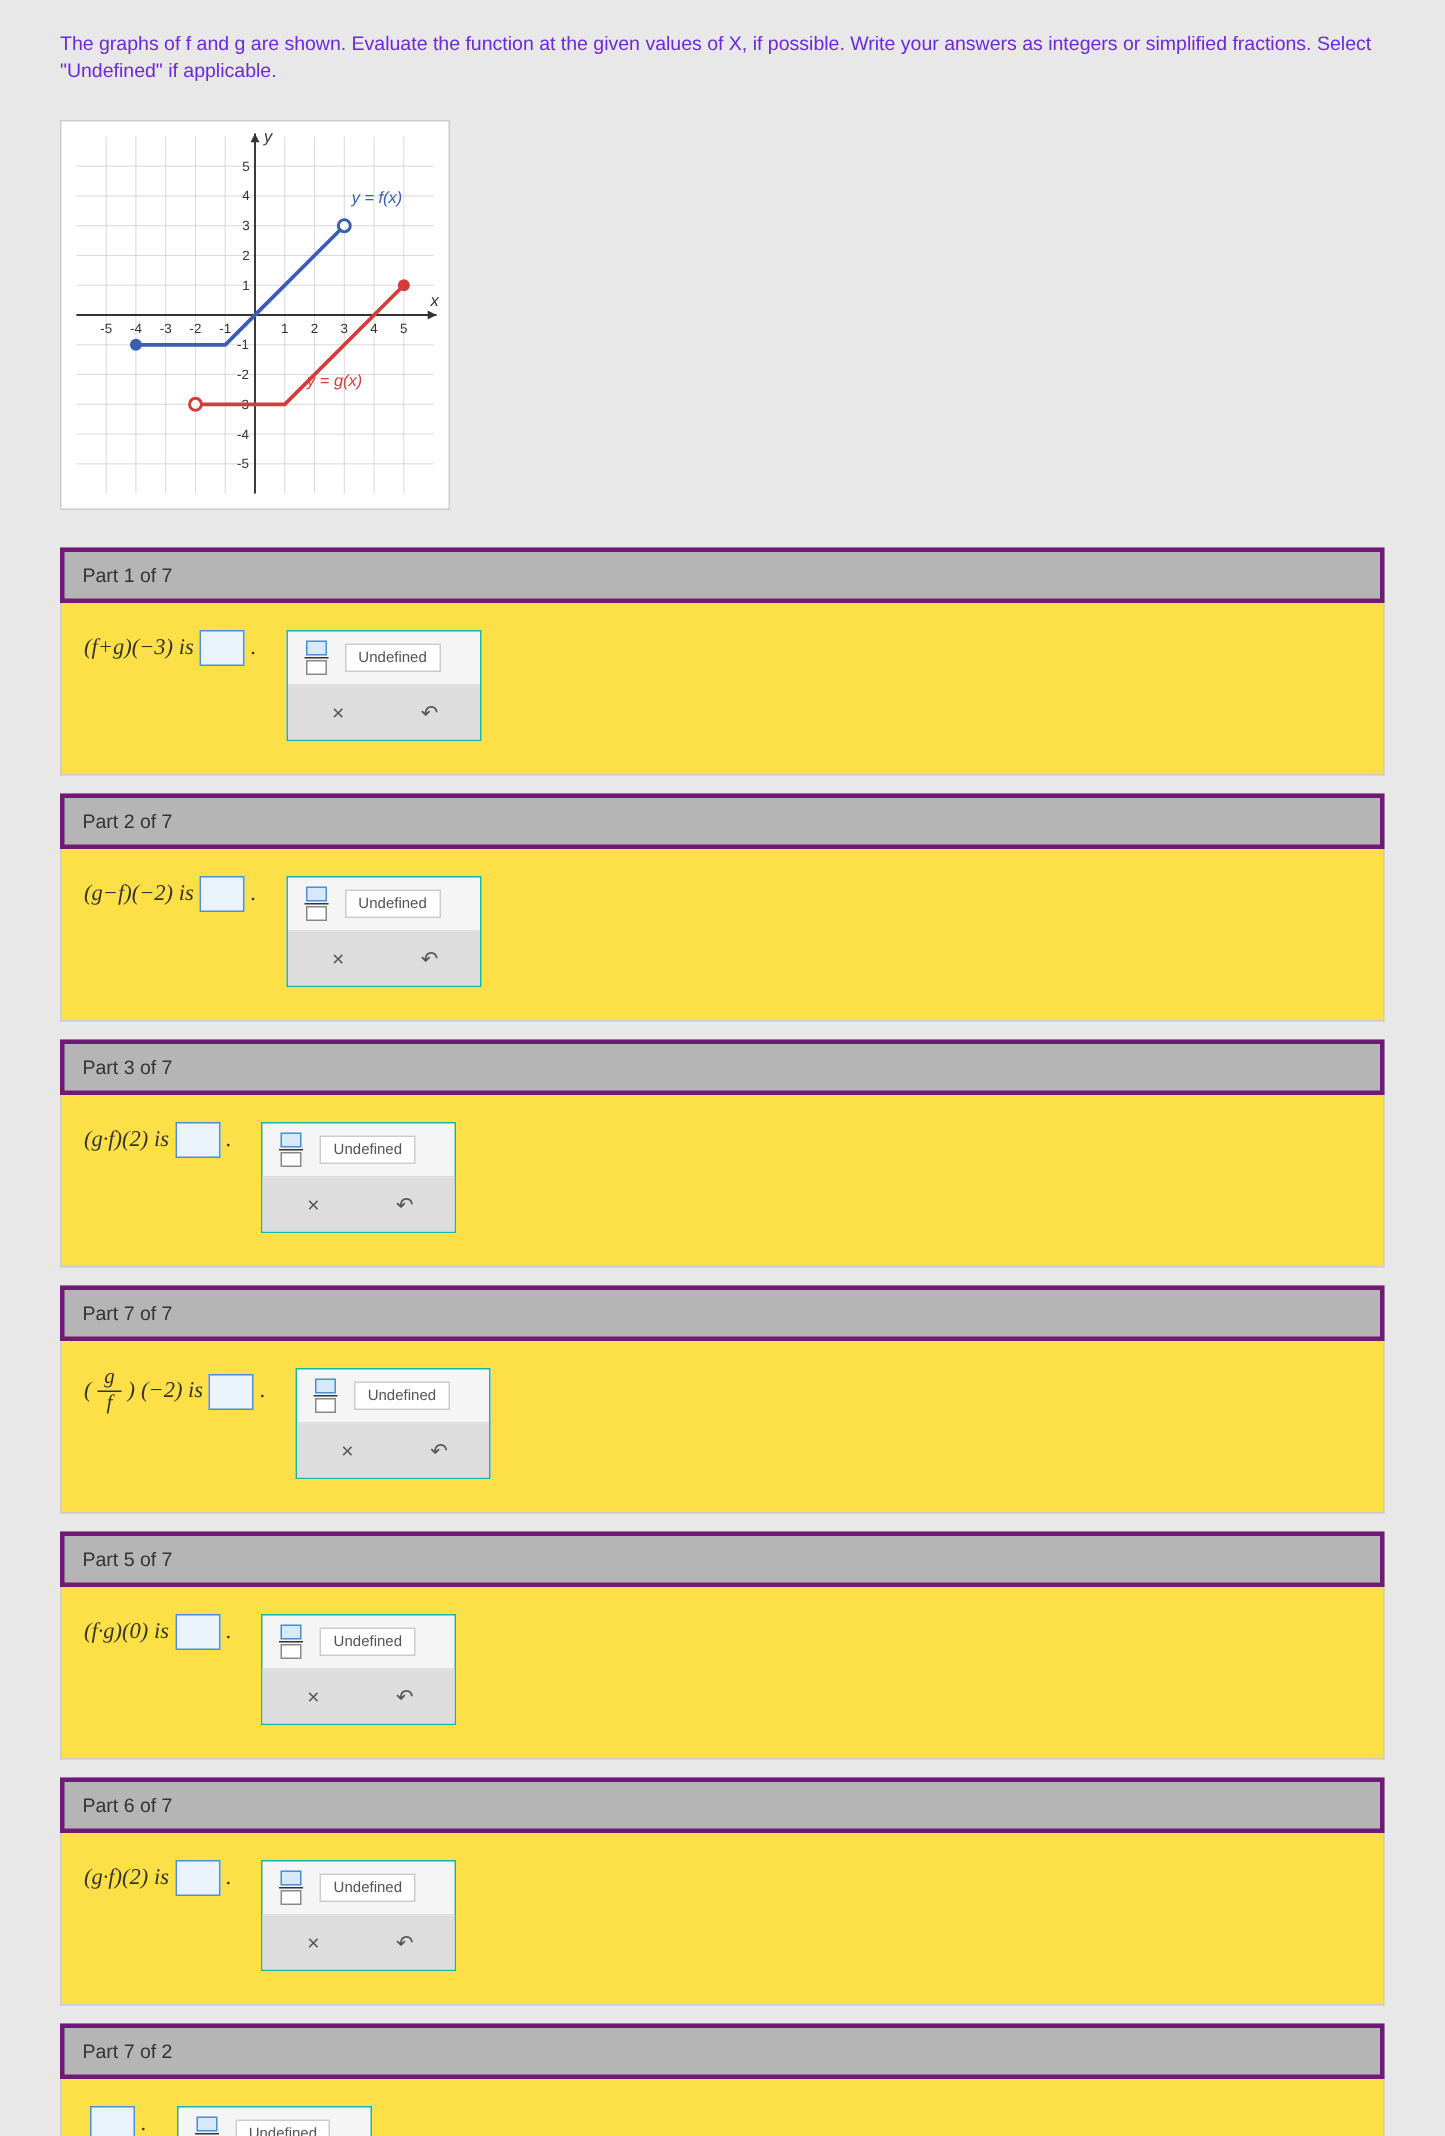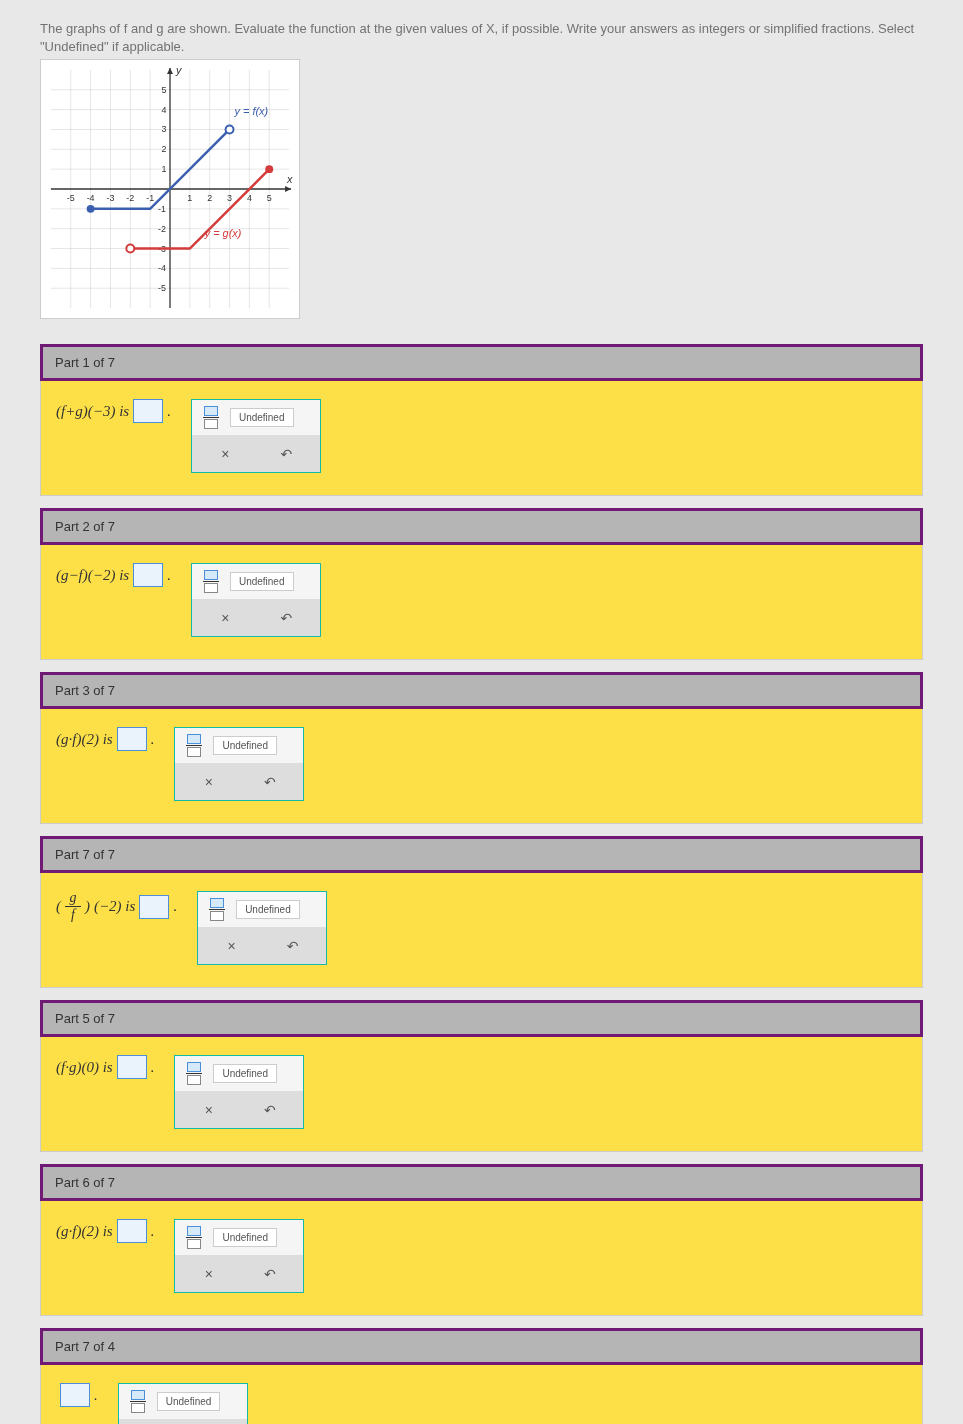--- a/index.html
+++ b/index.html
@@ -4,23 +4,23 @@
   <style>
     * { box-sizing: border-box; margin: 0; padding: 0; }
     body {
       font-family: Arial, sans-serif;
       background: #e8e8e8;
       padding: 20px 40px;
       font-size: 14px;
       color: #333;
     }
     .instructions {
-      margin-bottom: 3px;
+      margin-bottom: 24px;
       font-size: 13px;
-      color: #737373;
+      color: #6d28d9;
       line-height: 1.4;
     }
     .graph-container {
       width: 260px;
       height: 260px;
       background: #fff;
       border: 1px solid #ccc;
       margin-bottom: 25px;
       position: relative;
     }
@@ -338,21 +338,21 @@
             <span class="den"></span>
           </span>
           <span class="undefined-btn">Undefined</span>
         </div>
         <div class="tool-row bottom">
           <span class="tool-btn">×</span>
           <span class="tool-btn">↶</span>
         </div>
       </div>
     </div>
-    <div class="part-header">Part 7 of 4</div>
+    <div class="part-header">Part 7 of 2</div>
     <div class="part-body">
       <div class="equation">
         <span></span>
         <span class="answer-box"></span>
         <span>.</span>
       </div>
       <div class="tool-palette">
         <div class="tool-row top">
           <span class="fraction-icon">
             <span class="num"></span>

